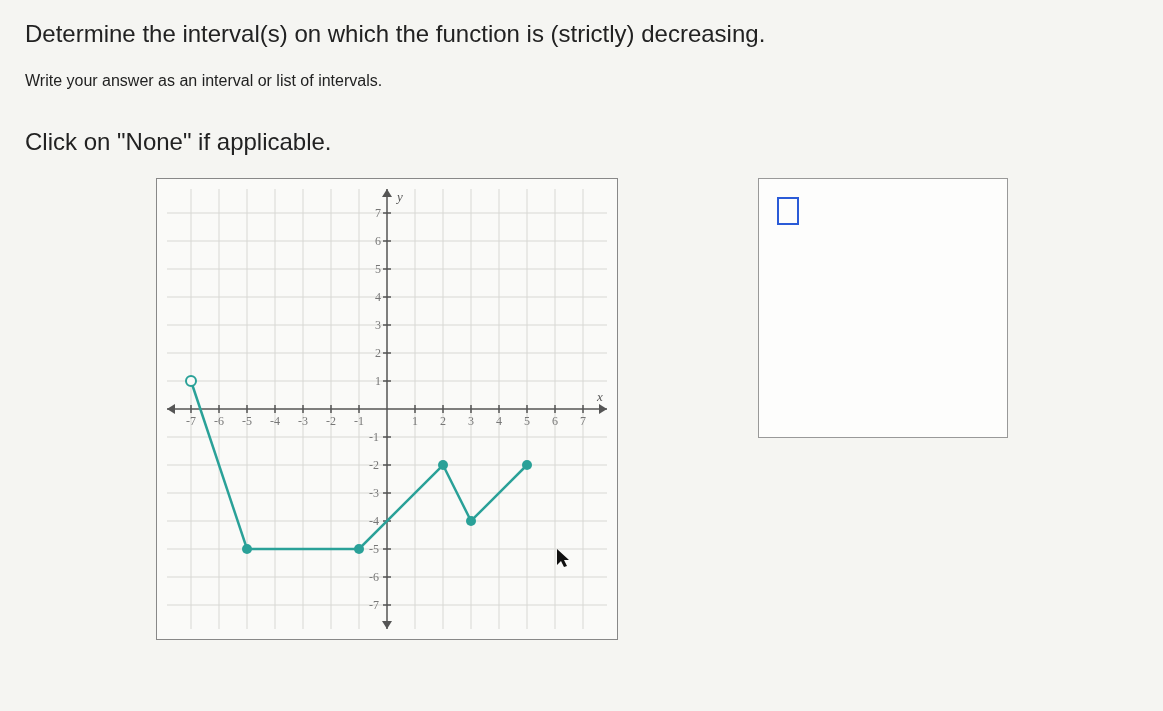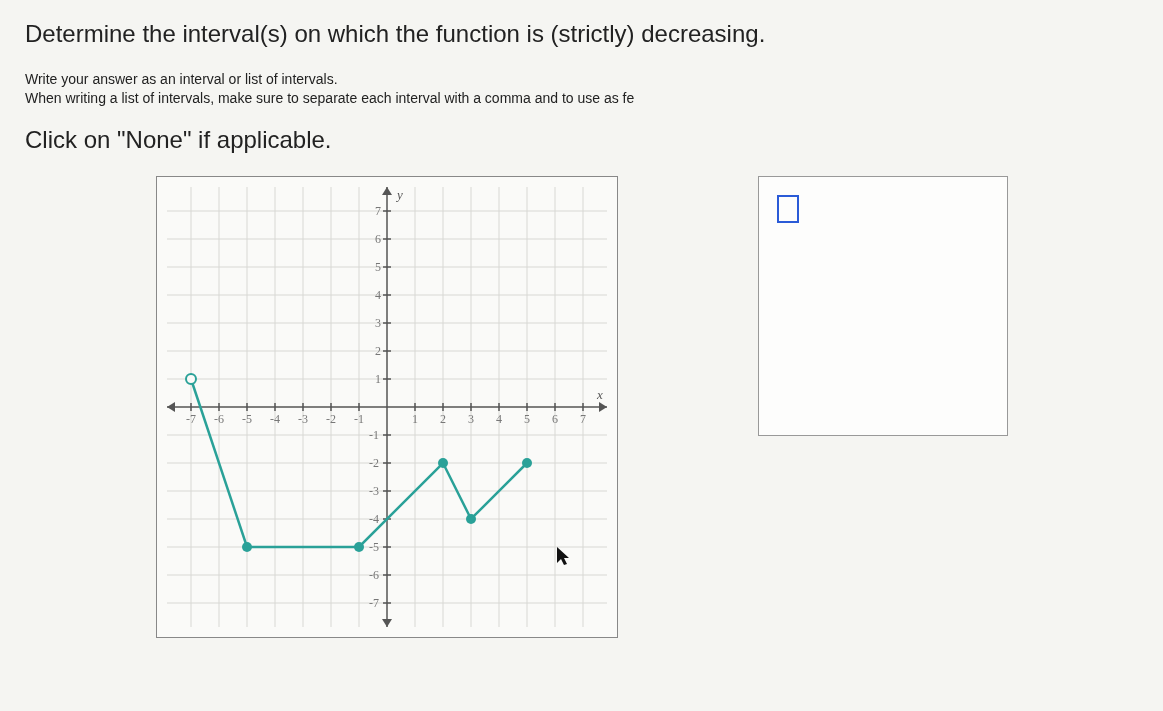--- a/index.html
+++ b/index.html
@@ -10,23 +10,23 @@
     color: #333;
     width: 1163px;
     box-sizing: border-box;
   }
   .question-line {
     font-size: 24px;
     margin-bottom: 22px;
     color: #222;
   }
   .instr {
-    font-size: 14px;
+    font-size: 16px;
     line-height: 1.35;
-    margin-bottom: 18px;
+    margin-bottom: 36px;
     color: #222;
   }
   .main-row {
     display: flex;
     gap: 140px;
     align-items: flex-start;
     margin-top: 10px;
     justify-content: center;
   }
   .chart-box {
@@ -60,21 +60,20 @@
   .pt-open   { fill: #fafaf8; stroke: #2aa198; stroke-width: 2; }
   .cursor    { fill: #111; }
 </style>
 </head>
 <body>
 
 <div class="question-line">Determine the interval(s) on which the function is (strictly) decreasing.</div>
 
 <div class="instr">
   <span>Write your answer as an interval or list of intervals.</span><br>
-  <span>When writing a list of intervals, make sure to separate each interval with a comma and to use as fe</span>
 </div>
 
 <div class="question-line">Click on "None" if applicable.</div>
 
 <div class="main-row">
 
   <div class="chart-box">
     <svg width="460" height="460" viewBox="0 0 460 460">
 
       <g>

